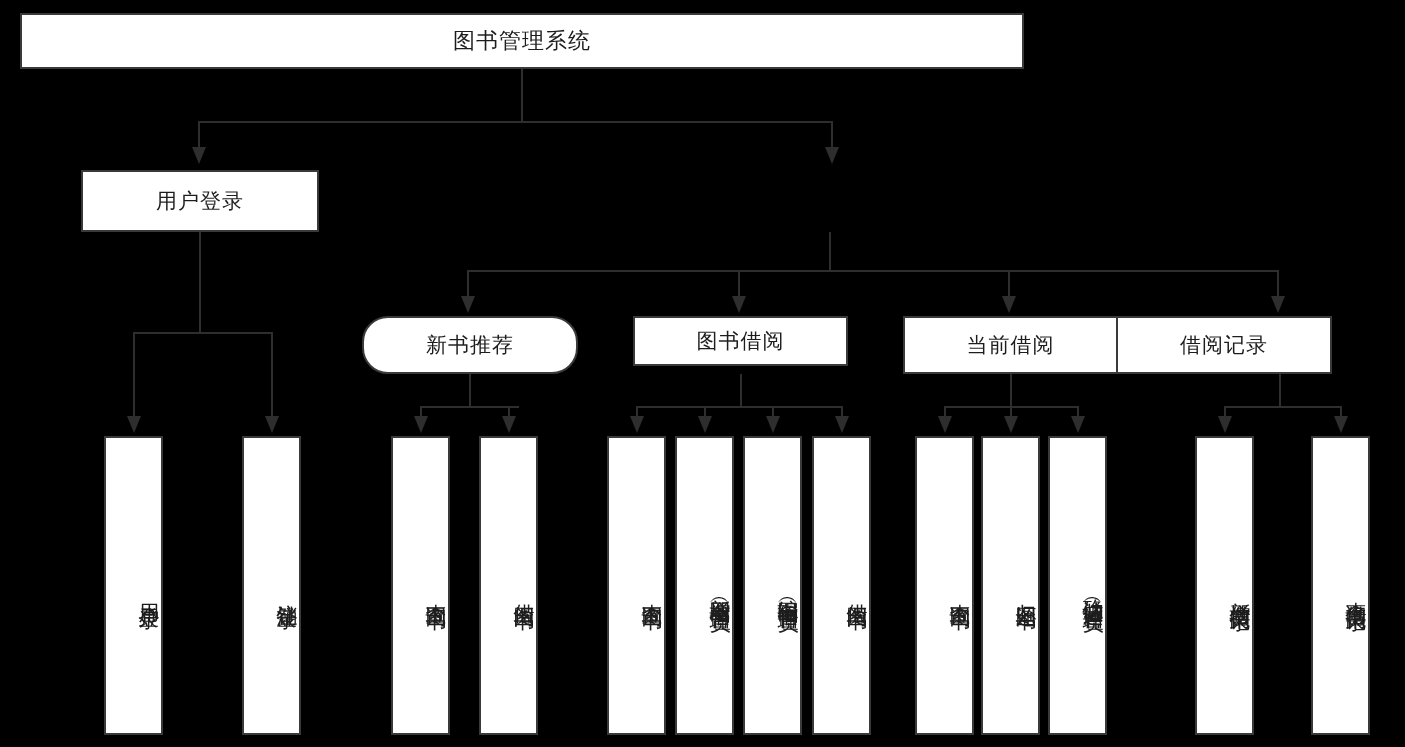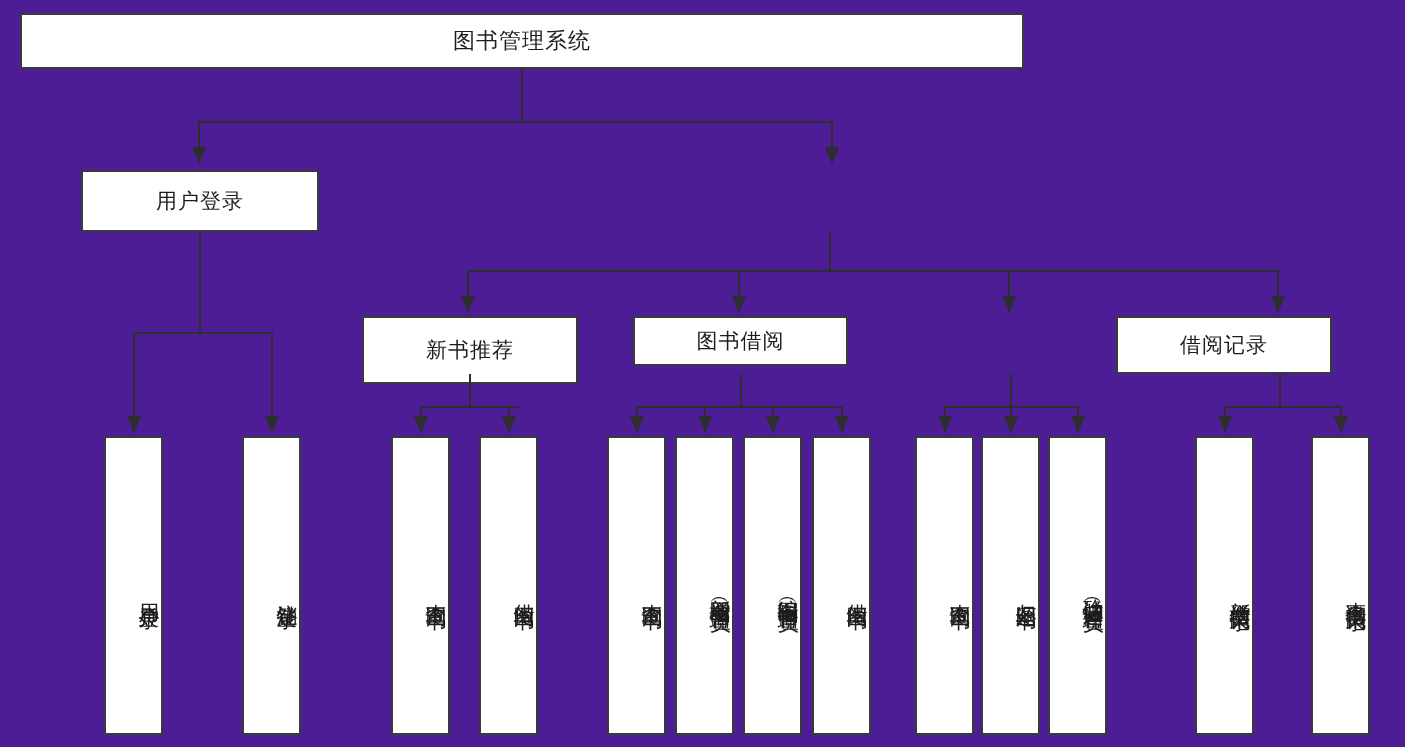--- a/index.html
+++ b/index.html
@@ -5,21 +5,21 @@
 <style>
   html,body{margin:0;padding:0;background:#ffffff;}
   body{
     font-family:"Liberation Sans","DejaVu Sans",sans-serif;
     -webkit-font-smoothing:antialiased;
   }
   #canvas{
     position:relative;
     width:1405px;
     height:747px;
-    background:#4c1d95;
+    background:#000000;
     overflow:hidden;
   }
   
   .node{
     position:absolute;
     box-sizing:border-box;
     background:#ffffff;
     border:2px solid #3a3a3a;
     display:flex;
     align-items:center;
@@ -92,22 +92,23 @@
   <div class="lineH" style="left:467px;top:270px;width:811px;"></div>
   <div class="lineV" style="left:467px;top:270px;height:28px;"></div>
   <div class="arrow" style="left:461px;top:296px;"></div>
   <div class="lineV" style="left:738px;top:270px;height:28px;"></div>
   <div class="arrow" style="left:732px;top:296px;"></div>
   <div class="lineV" style="left:1008px;top:270px;height:28px;"></div>
   <div class="arrow" style="left:1002px;top:296px;"></div>
   <div class="lineV" style="left:1277px;top:270px;height:28px;"></div>
   <div class="arrow" style="left:1271px;top:296px;"></div>
 
-  <div class="node h" style="left:362px;top:316px;width:216px;height:68px;">新书推荐</div>
+  <div class="node h" style="left:362px;top:316px;width:216px;height:58px;border-radius:26px;">新书推荐</div>
   <div class="node h" style="left:633px;top:316px;width:215px;height:50px;">图书借阅</div>
+  <div class="node h" style="left:903px;top:316px;width:215px;height:58px;">当前借阅</div>
   <div class="node h" style="left:1116px;top:316px;width:216px;height:58px;">借阅记录</div>
 
   <div class="lineV" style="left:469px;top:374px;height:33px;"></div>
   <div class="lineH" style="left:420px;top:406px;width:99px;"></div>
   <div class="lineV" style="left:420px;top:406px;height:12px;"></div>
   <div class="arrow" style="left:414px;top:416px;"></div>
   <div class="lineV" style="left:508px;top:406px;height:12px;"></div>
   <div class="arrow" style="left:502px;top:416px;"></div>
 
   <div class="lineV" style="left:740px;top:374px;height:33px;"></div>

